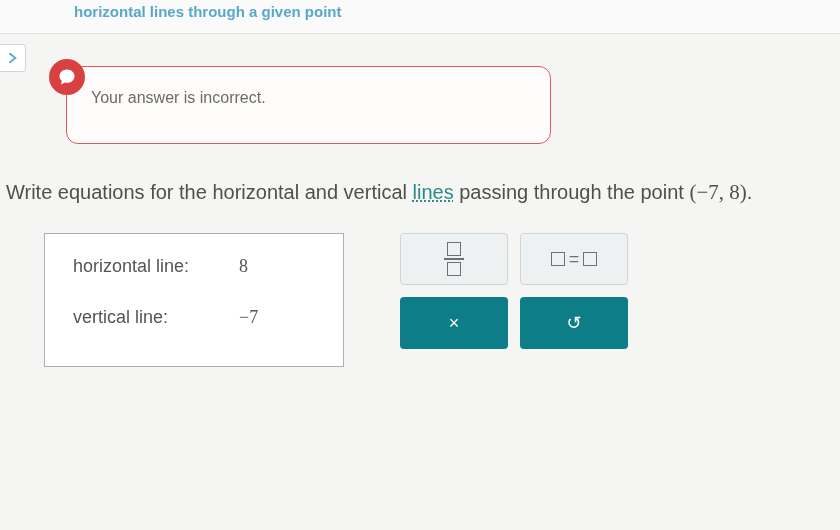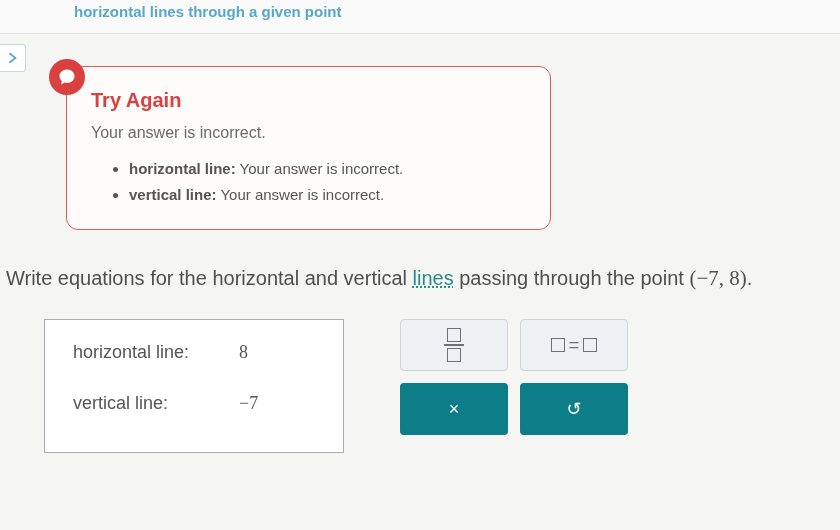--- a/index.html
+++ b/index.html
@@ -147,32 +147,21 @@
       <path d="M2 1 L7 5 L2 9" fill="none" stroke="#5aa8c8" stroke-width="1.5"></path>
     </svg>
 </div>
 
 <div class="feedback-box">
   <div class="feedback-badge">
     <svg viewBox="0 0 24 24">
         <path fill="#fff" d="M12 3C7 3 3 6.5 3 11c0 2.2 1 4.2 2.7 5.6L5 21l4.3-2.3c.9.2 1.8.3 2.7.3 5 0 9-3.5 9-8s-4-8-9-8z"></path>
       </svg>
   </div>
-  <div class="feedback-title">Try Again</div>
   <div class="feedback-sub">Your answer is incorrect.</div>
-  <ul class="feedback-list">
-    <li>
-      <b>horizontal line:</b>
-      <span>Your answer is incorrect.</span>
-    </li>
-    <li>
-      <b>vertical line:</b>
-      <span>Your answer is incorrect.</span>
-    </li>
-  </ul>
 </div>
 
 <div class="question">
   <span>Write equations for the horizontal and vertical </span><span class="lines-link">lines</span><span> passing through the point </span><span class="point">(−7, 8)</span><span>.</span>
 </div>
 
 <div class="work-row">
   <div class="answer-box">
     <div class="ans-line">
       <span class="label">horizontal line:</span>

